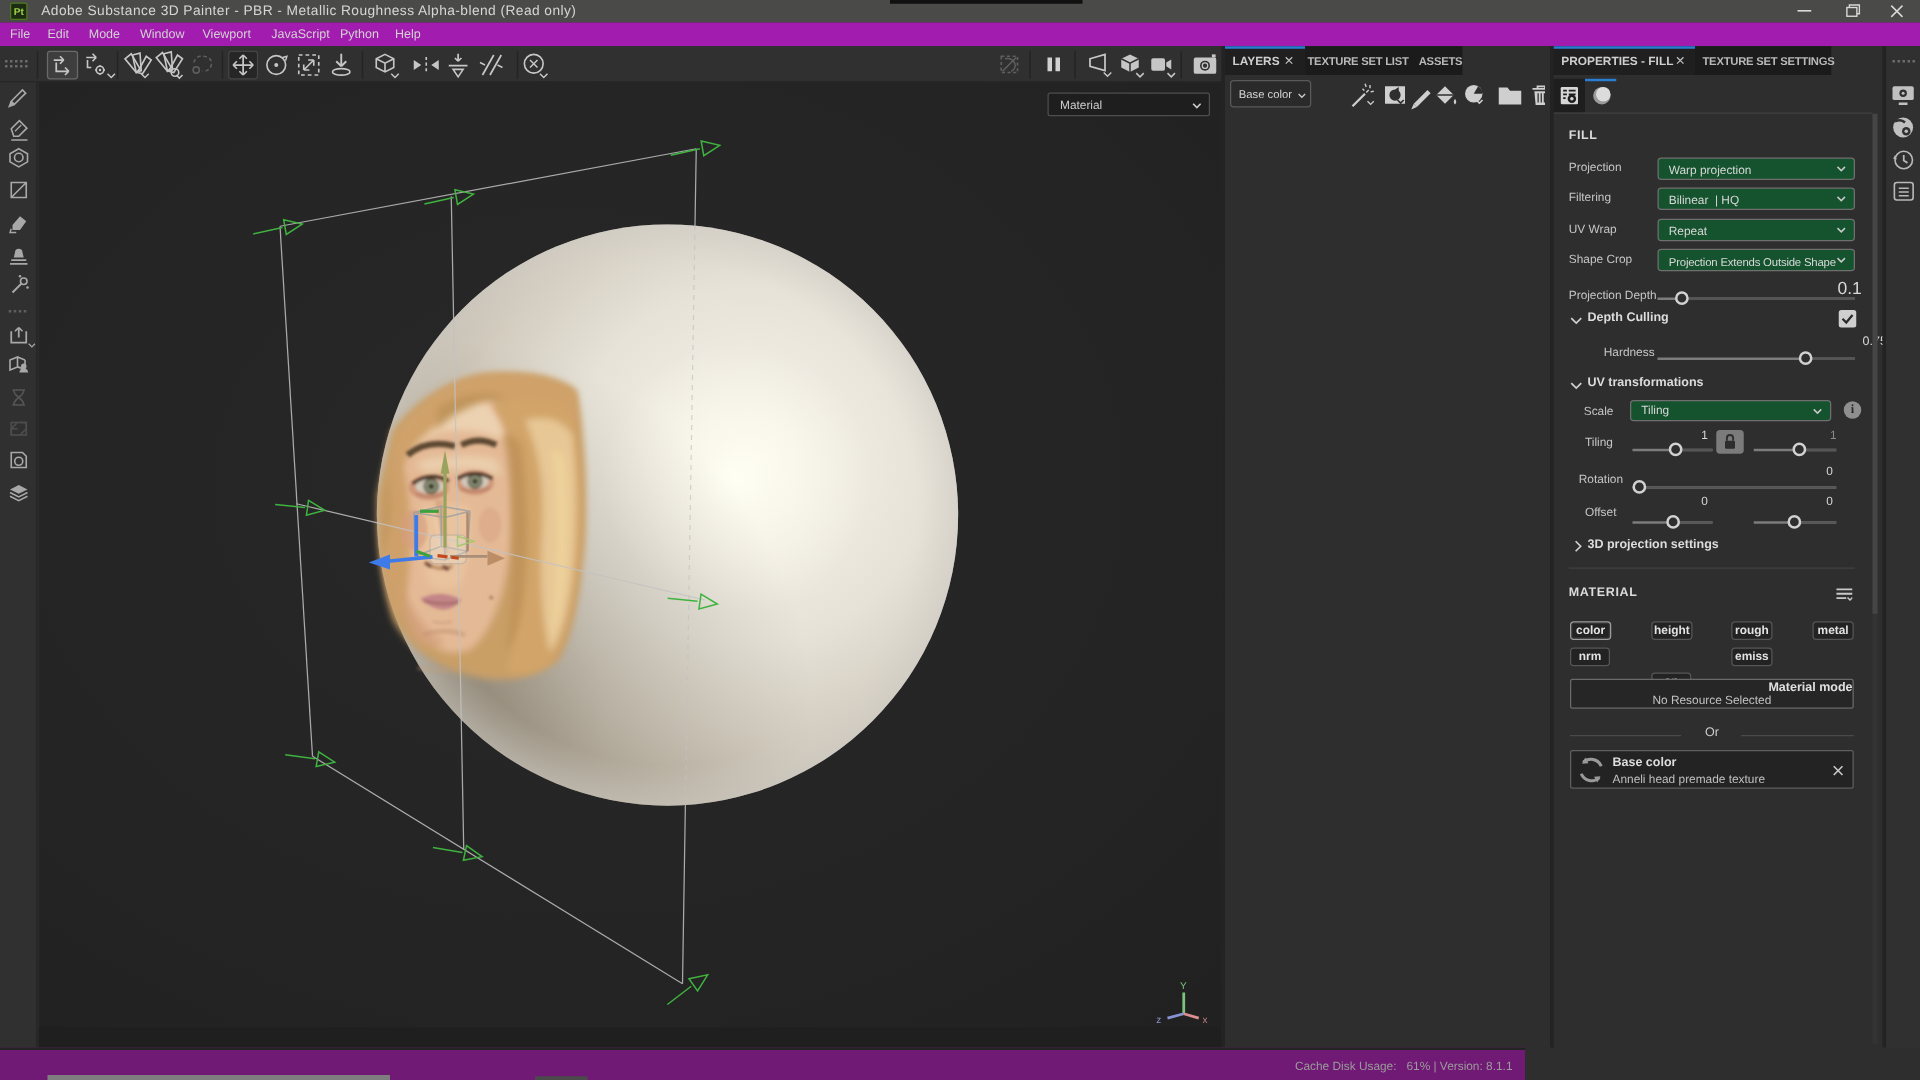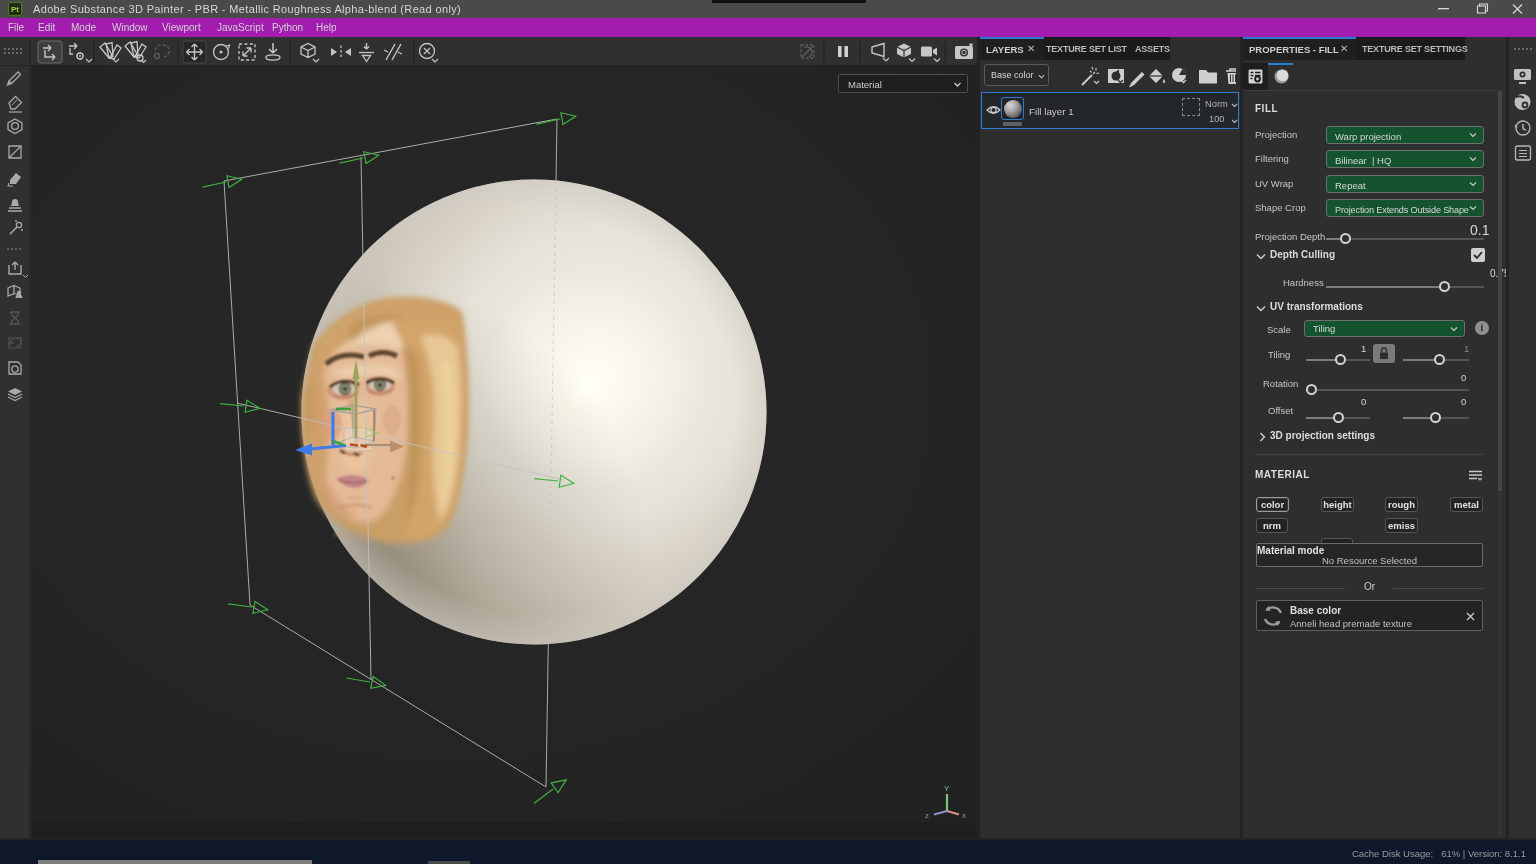--- a/index.html
+++ b/index.html
@@ -14,21 +14,21 @@
   #tbfill { left:980px; top:37px; width:556px; height:23px; background:#2e2e2f; }
   #leftstrip { left:0; top:66px; width:30px; height:772px; background:#303030; border-right:1px solid #232323; }
   #viewport { left:31px; top:66px; width:946px; height:772px;
      background:radial-gradient(ellipse 900px 700px at 45% 42%, #282828 0%, #242424 55%, #1f1f1f 100%); }
   #vpdivR { left:977px; top:37px; width:3px; height:801px; background:#232323; }
   #layers { left:980px; top:37px; width:260px; height:801px; background:#2e2e2f; }
   #pdiv1 { left:1240px; top:37px; width:3px; height:801px; background:#232323; }
   #props { left:1243px; top:37px; width:263px; height:801px; background:#2e2e2f; }
   #pdiv2 { left:1506px; top:37px; width:3px; height:801px; background:#232323; }
   #rightstrip { left:1509px; top:37px; width:27px; height:801px; background:#303030; }
-  #statusbar { left:0; top:838px; width:1536px; height:26px; background:#0f172a; border-top:2px solid #232323; }
+  #statusbar { left:0; top:838px; width:1220px; height:26px; background:#701a75; border-top:2px solid #232323; }
   #statustext { position:absolute; right:10px; top:8px; font-size:9.5px; color:#9b9b9b; }
   #taskstrip1 { left:38px; top:860px; width:274px; height:4px; background:#7e7e7e; }
   #taskstrip2 { left:428px; top:861px; width:42px; height:3px; background:#4a4a4a; }
   
   .tabdark { position:absolute; top:0; height:23px; background:#1b1b1c; }
   .tabactive { position:absolute; top:0; height:23px; background:#1f1f20; border-top:2px solid #2a7ed2; }
   .tabtxt { position:absolute; top:7px; font-size:9.5px; font-weight:bold; color:#cfcfcf; letter-spacing:0; white-space:nowrap;}
   .tabx { position:absolute; top:6px; font-size:10px; color:#bdbdbd; }
   
   .t10 { font-size:9.5px; color:#c6c6c6; position:absolute; white-space:nowrap; }
@@ -456,40 +456,20 @@
     <path d="M99 11 l7 0 a7 7 0 0 0 -3.5 -6 z" fill="#2e2e2f" stroke="none"></path>
     <path d="M101 16 l2.5 2.5 l2.5 -2.5" stroke-width="1.3"></path>
 
     <path d="M119 6 h7 l2 2.5 h9 v11 h-18 z" fill="#cfcfcf" stroke="none"></path>
 
     <path d="M146 7 h14 M150 7 v-2 h6 v2" stroke-width="1.4"></path>
     <path d="M147.5 9 h11 l-1 11 h-9 z" fill="#cfcfcf" stroke="none"></path>
     <path d="M150.5 10.5 v7.5 M153 10.5 v7.5 M155.5 10.5 v7.5" stroke="#2e2e2f" stroke-width="1"></path>
   </svg>
 
-  <div style="position:absolute;left:1px;top:55px;width:258px;height:37px;background:#23262b;border:1px solid #2e7cd6;">
-    <svg style="position:absolute;left:4px;top:11px" width="15" height="12" viewBox="0 0 15 12">
-      <path d="M1 6 Q7.5 -0.5 14 6 Q7.5 12.5 1 6 Z" fill="none" stroke="#c9c9c9" stroke-width="1.2"></path>
-      <circle cx="7.5" cy="6" r="2.6" fill="none" stroke="#c9c9c9" stroke-width="1.2"></circle>
-    </svg>
-    <div style="position:absolute;left:19px;top:4px;width:23px;height:23px;border:1px solid #2e7cd6;border-radius:3px;background:#232327;">
-        <div style="position:absolute;left:1.5px;top:1.5px;width:18px;height:18px;border-radius:50%;background:radial-gradient(circle at 35% 30%, #d8d8d8 0%, #a8a8a8 35%, #5a5a5a 75%, #3e3e3e 100%);"></div>
-      </div>
-    <div style="position:absolute;left:21px;top:29px;width:19px;height:4px;background:#5e6164;"></div>
-    <span style="position:absolute;left:47px;top:13px;font-size:9.8px;color:#c9c9c9;white-space:nowrap;">Fill layer 1</span>
-    <div style="position:absolute;left:200px;top:5px;width:18px;height:18px;border:1.2px dashed #8a8a8a;"></div>
-    <span style="position:absolute;left:223px;top:6px;font-size:9.3px;color:#b5b5b5;">Norm</span>
-    <svg style="position:absolute;left:249px;top:9px" width="7" height="7" viewBox="0 0 7 7">
-        <path d="M1 2 l2.5 2.5 L6 2" stroke="#b5b5b5" stroke-width="1.1" fill="none"></path>
-      </svg>
-    <span style="position:absolute;left:227px;top:21px;font-size:9.3px;color:#b5b5b5;">100</span>
-    <svg style="position:absolute;left:249px;top:25px" width="7" height="7" viewBox="0 0 7 7">
-        <path d="M1 2 l2.5 2.5 L6 2" stroke="#b5b5b5" stroke-width="1.1" fill="none"></path>
-      </svg>
-  </div>
 </div>
 <div class="abs" id="pdiv1"></div>
 <div class="abs" id="props">
 
   <div class="tabdark" style="left:0;width:222px;"></div>
   <div class="tabactive" style="left:0;width:113px;"></div>
   <span class="tabtxt" style="left:6px;">PROPERTIES - FILL</span>
   <span class="tabx" style="left:97px;">✕</span>
   <span class="tabtxt" style="left:119px;color:#b9b9b9;font-size:9px;letter-spacing:-0.2px;">TEXTURE SET SETTINGS</span>
 
@@ -625,21 +605,21 @@
 
   <div class="chanbtn" style="left:13px;top:460px;width:33px;line-height:13px;border-color:#9c9c9c;box-shadow:0 0 0 1px #3a3a3a inset;">color</div>
   <div class="chanbtn" style="left:78px;top:460px;width:33px;line-height:13px;">height</div>
   <div class="chanbtn" style="left:142px;top:460px;width:33px;line-height:13px;">rough</div>
   <div class="chanbtn" style="left:207px;top:460px;width:33px;line-height:13px;">metal</div>
   <div class="chanbtn" style="left:13px;top:481px;width:32px;line-height:13px;">nrm</div>
   <div class="chanbtn" style="left:78px;top:501px;width:32px;line-height:13px;">op</div>
   <div class="chanbtn" style="left:142px;top:481px;width:33px;line-height:13px;">emiss</div>
 
   <div style="position:absolute;left:13px;top:506px;width:227px;height:24px;border:1px solid #6a6a6a;border-radius:2px;background:#262626;">
-    <div style="position:absolute;left:0;top:1px;width:100%;text-align:left;font-size:10px;line-height:11px;font-weight:bold;color:#e0e0e0;">Material mode</div>
+    <div style="position:absolute;left:0;top:1px;width:100%;text-align:right;font-size:10px;line-height:11px;font-weight:bold;color:#e0e0e0;">Material mode</div>
     <div style="position:absolute;left:0;top:12px;width:100%;text-align:center;font-size:9.5px;line-height:10px;color:#c2c2c2;">No Resource Selected</div>
   </div>
 
   <div style="position:absolute;left:13px;top:551px;width:89px;height:1px;background:#4a4a4a;"></div>
   <span style="position:absolute;left:121px;top:544px;font-size:10px;color:#cdcdcd;">Or</span>
   <div style="position:absolute;left:150px;top:551px;width:90px;height:1px;background:#4a4a4a;"></div>
 
   <div style="position:absolute;left:13px;top:563px;width:227px;height:31px;border:1px solid #5f5f5f;border-radius:2px;background:#232323;">
     <svg style="position:absolute;left:4px;top:3px" width="24" height="24" viewBox="0 0 24 24" fill="none" stroke="#9a9a9a" stroke-width="2.4">
       <path d="M20 9 a9 9 0 0 0 -14.5 -3.2"></path>

